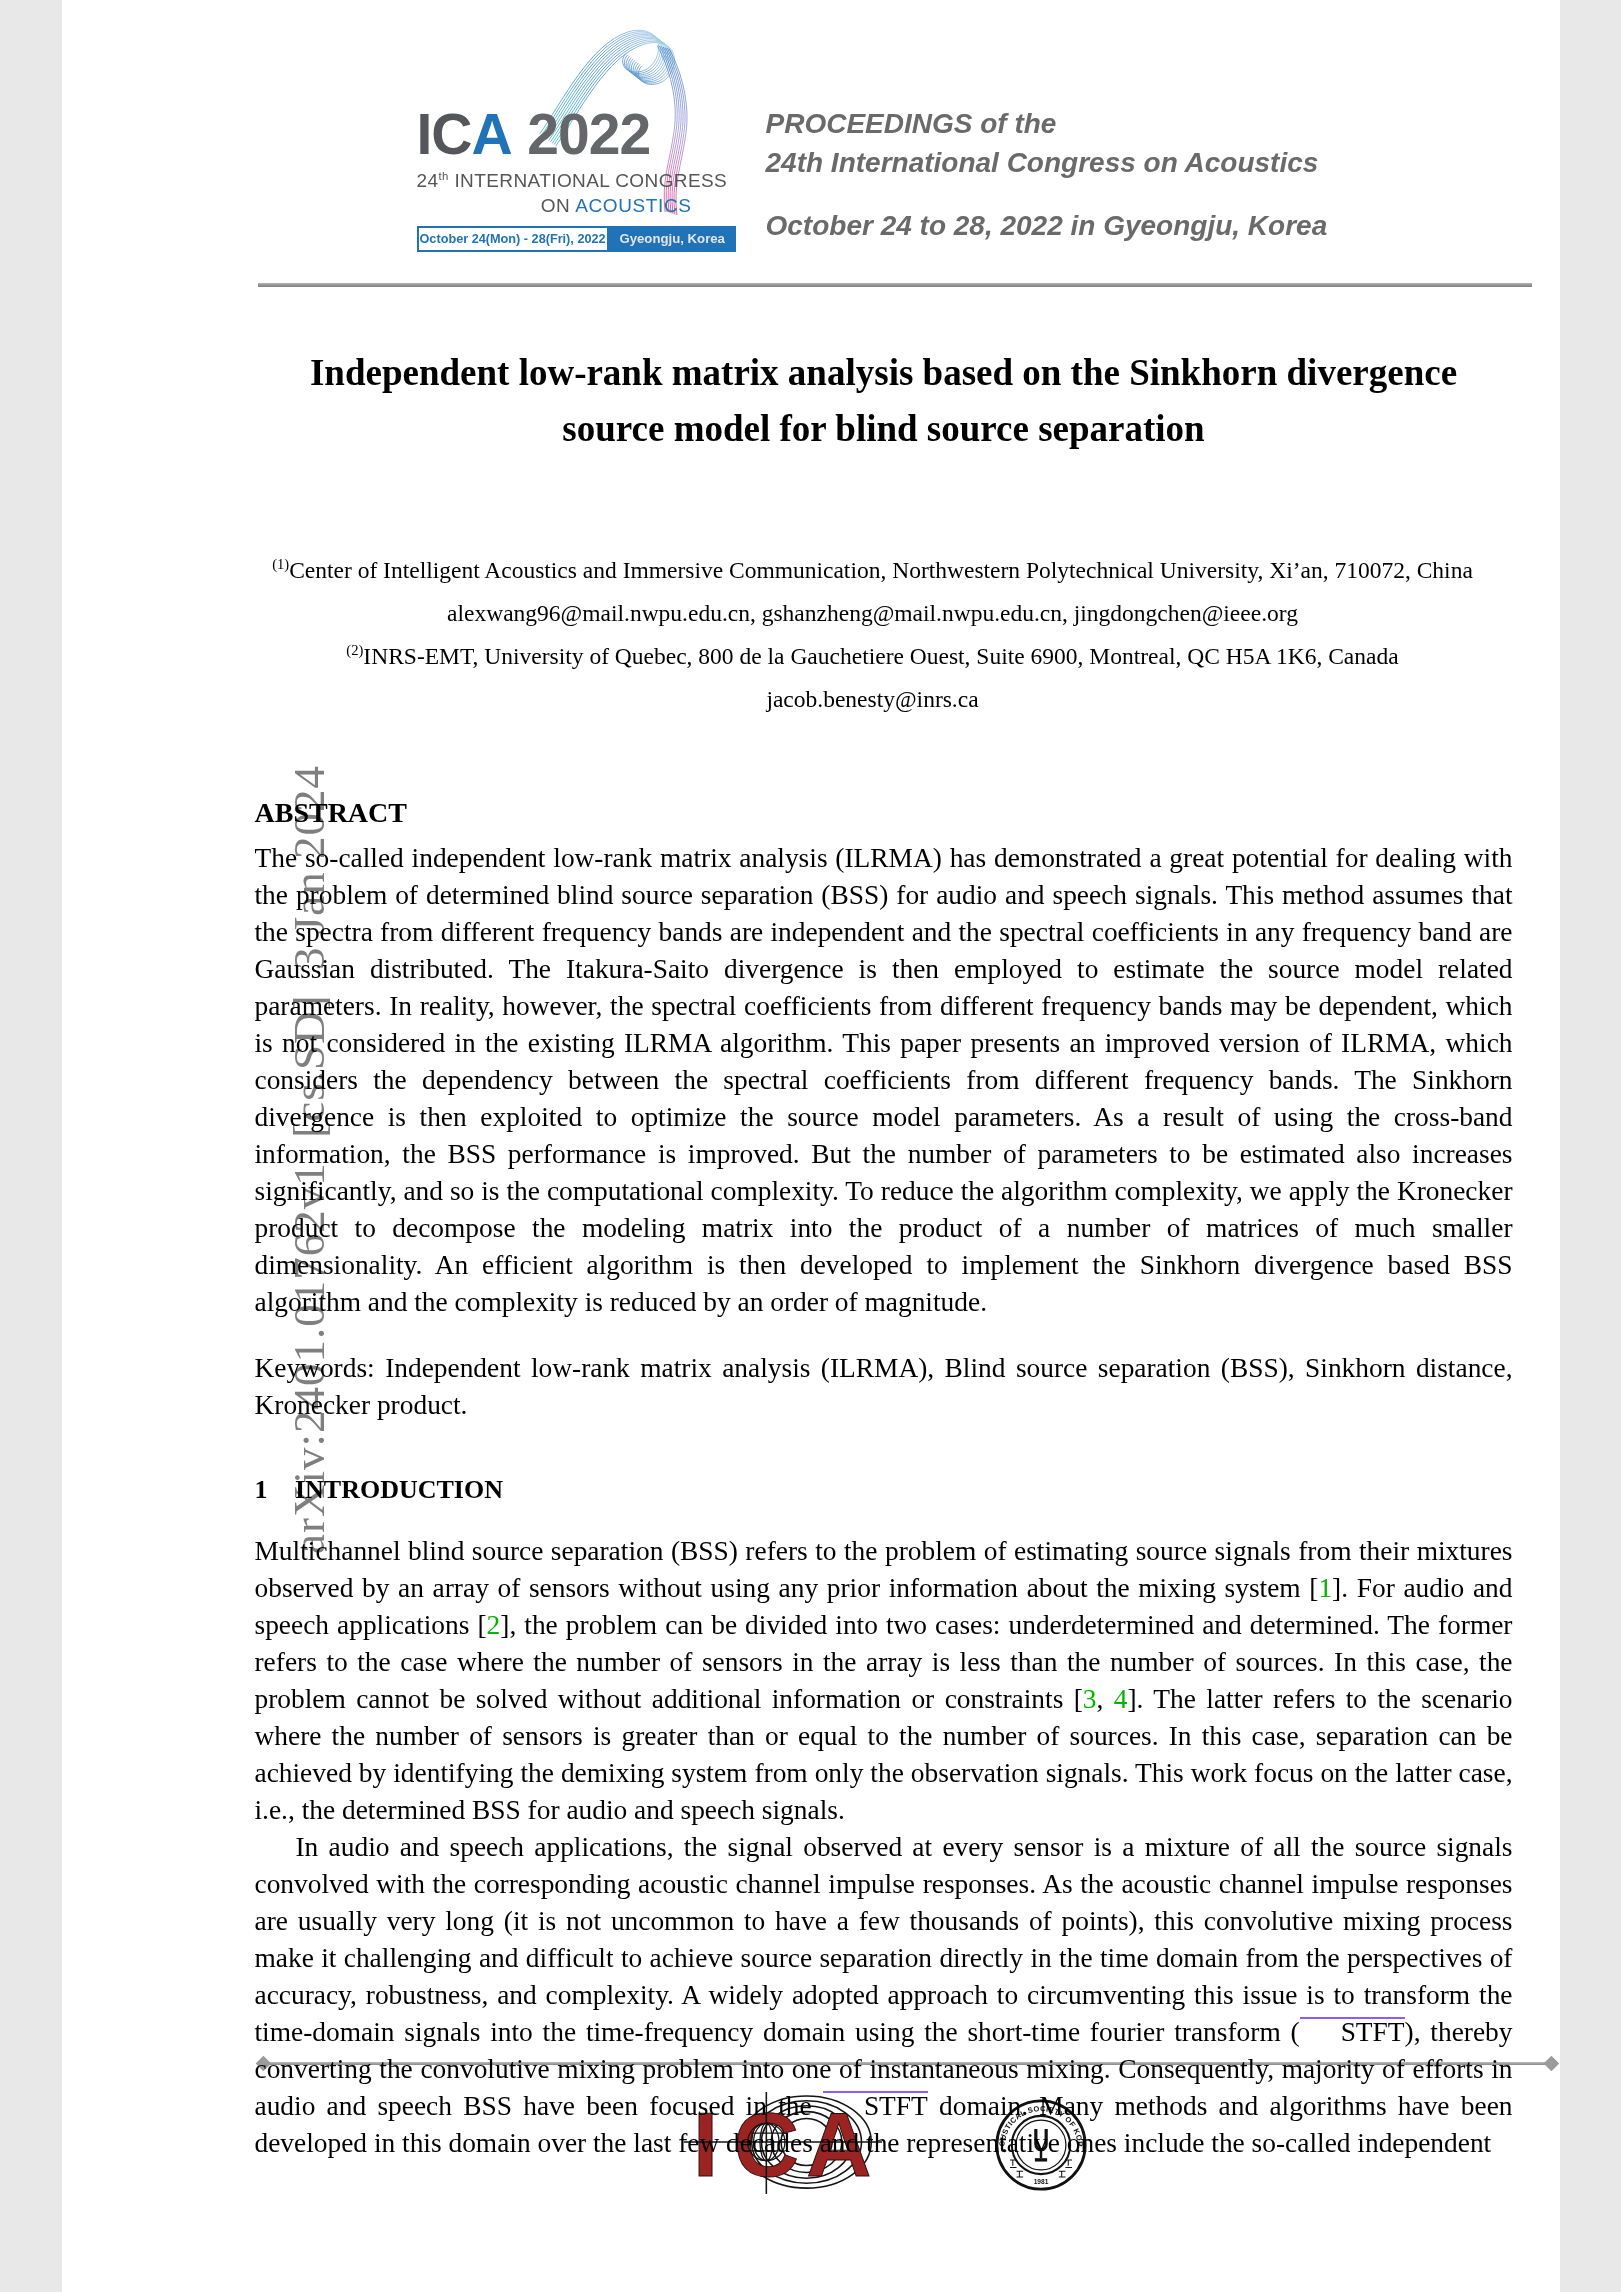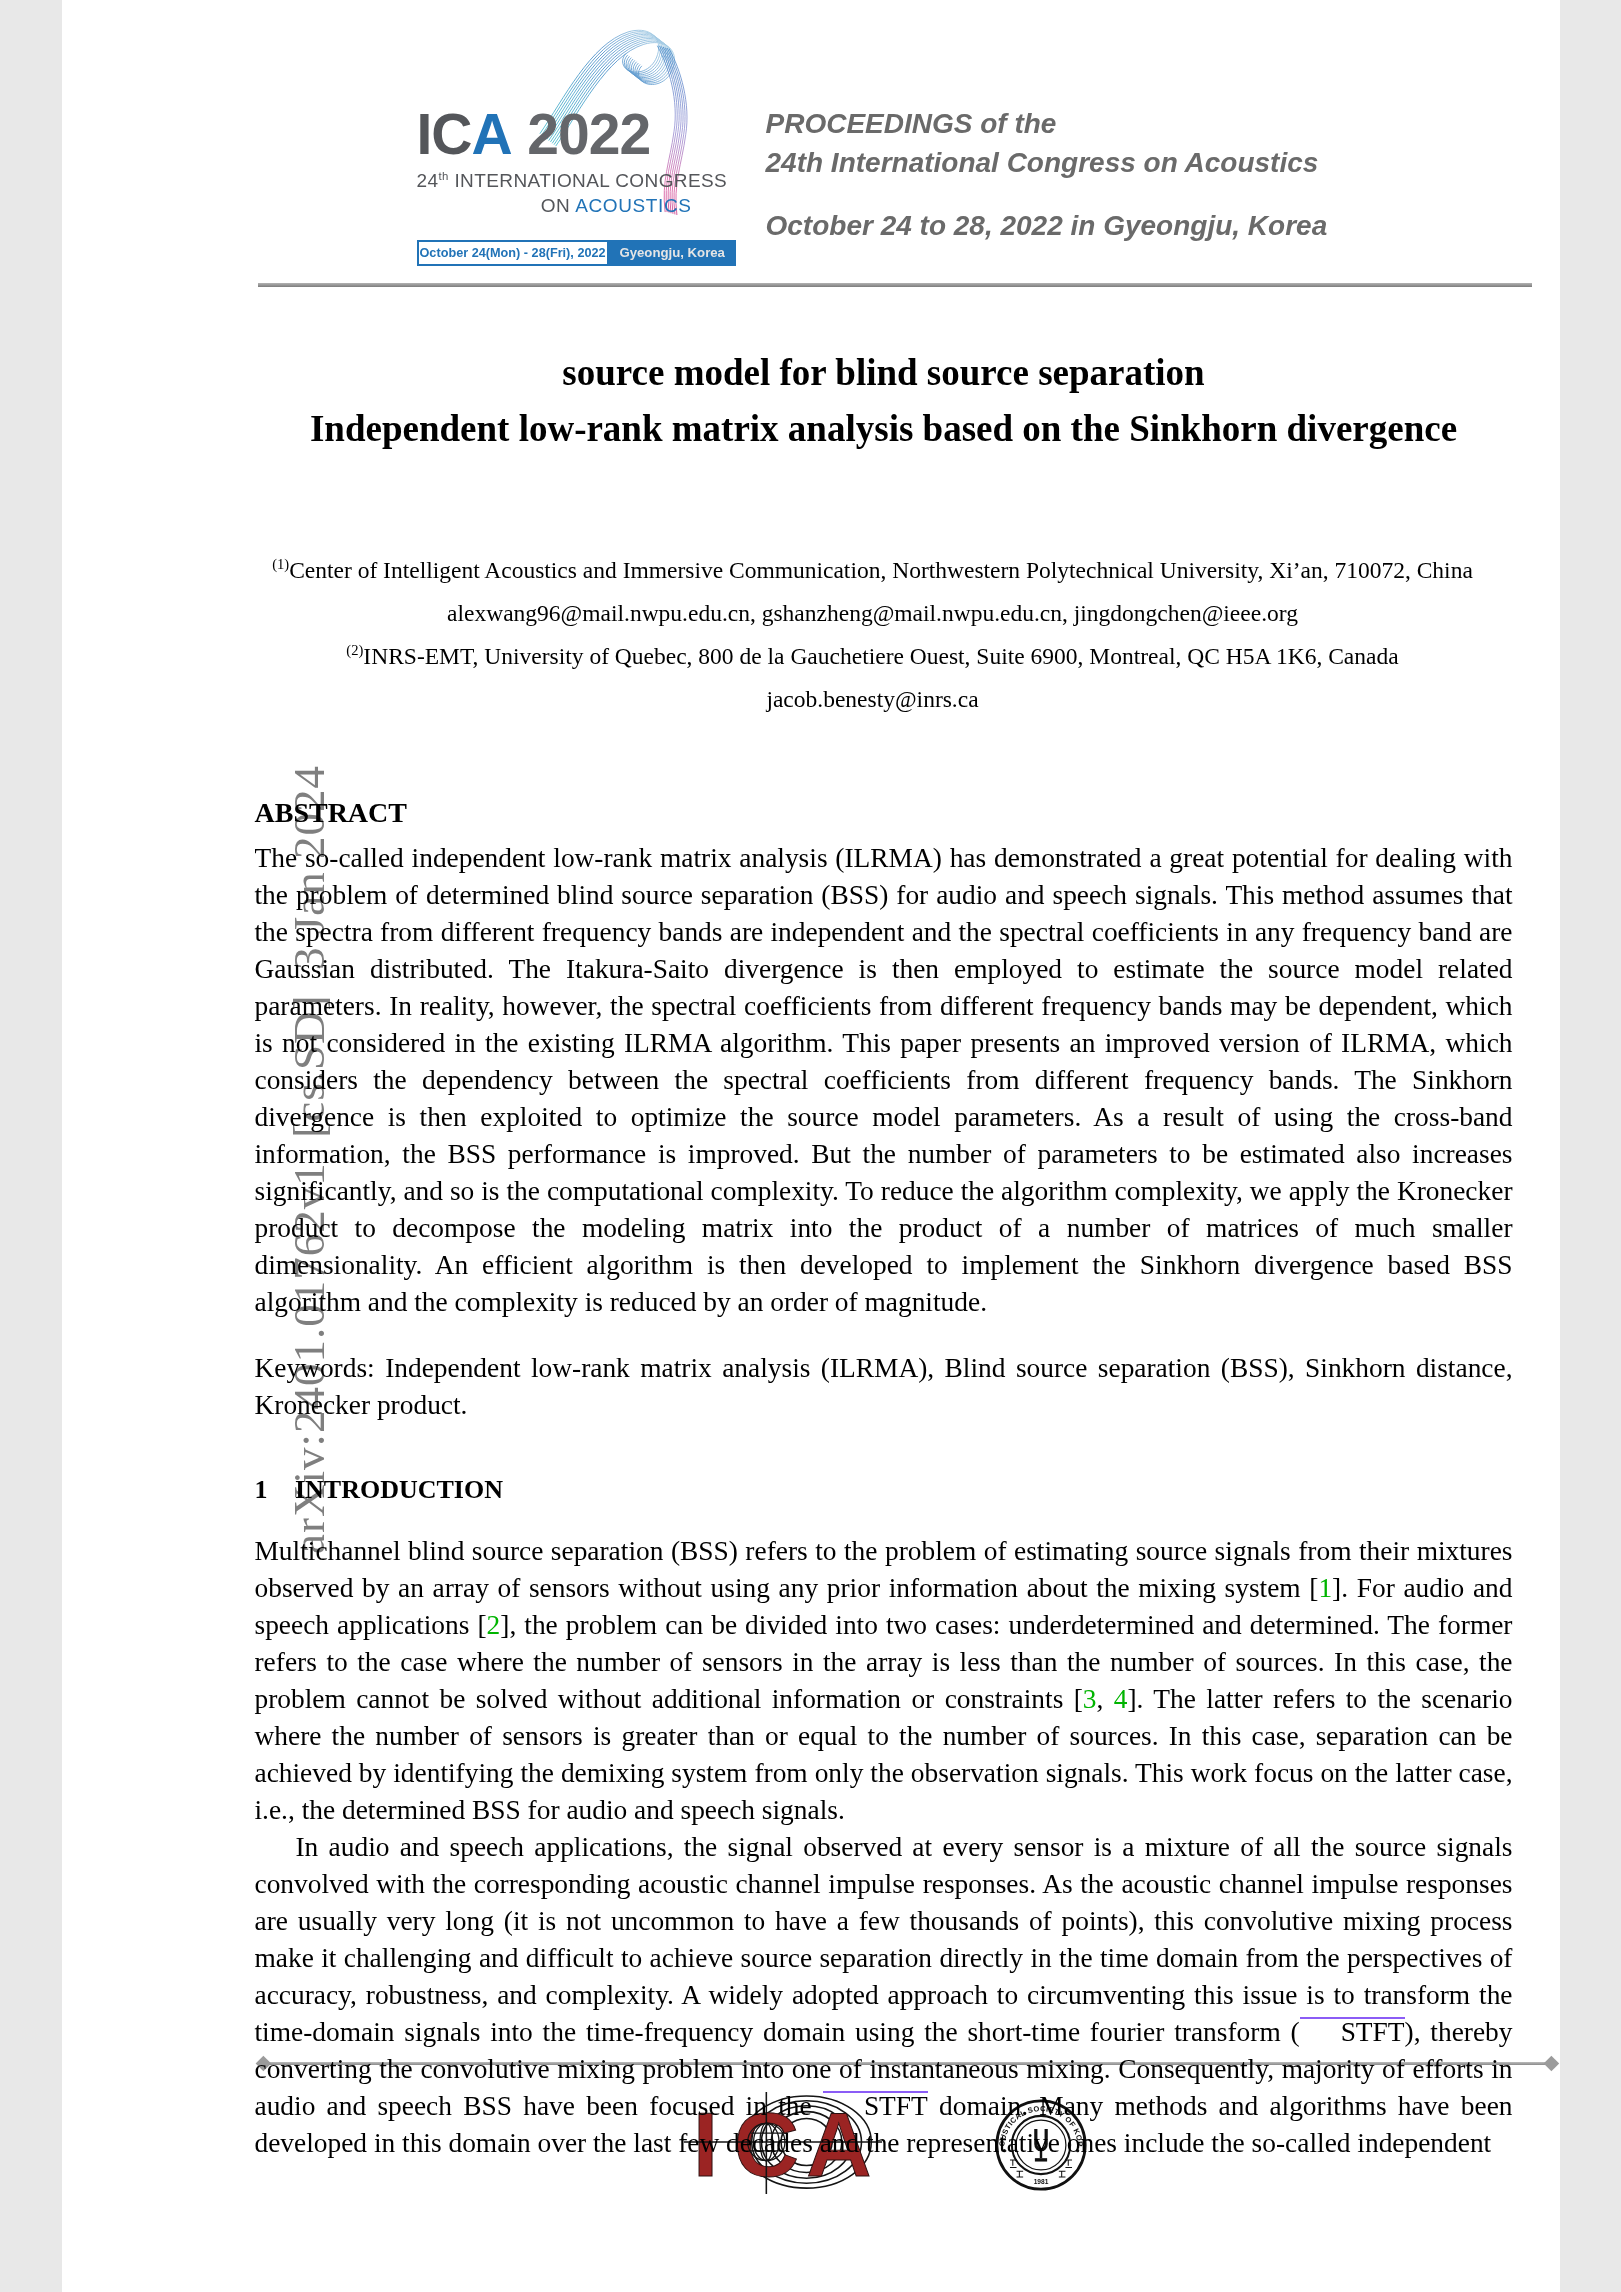--- a/index.html
+++ b/index.html
@@ -13,21 +13,21 @@
   
   .wave-svg{position:absolute;left:472px;top:15.7px;width:184px;height:214px;}
   .logo-cluster{position:absolute;left:355px;top:106px;width:275px;font-family:"Liberation Sans",sans-serif;}
   .ica-line{font-size:57px;font-weight:bold;letter-spacing:-1px;line-height:1;color:var(--lgray);white-space:nowrap;}
   .ica-line .accent{color:var(--blue);}
   .ica-line .year{color:#64666a;margin-left:15.7px;font-weight:bold;}
   .congress-line{margin-top:6.9px;text-align:right;font-size:19px;color:var(--lgray);letter-spacing:0.4px;white-space:nowrap;}
   .congress-line sup{font-size:60%;}
   .on-acoustics{margin-top:2.9px;text-align:right;font-size:19px;color:var(--lgray);letter-spacing:0.6px;}
   .on-acoustics .accent{color:var(--blue);}
-  .logo-banner{display:flex;margin-top:23px;font-weight:bold;}
+  .logo-banner{display:flex;margin-top:9px;font-weight:bold;}
   .banner-date{flex:1;border:2px solid var(--blue);color:var(--blue);font-size:12.7px;text-align:center;padding:3.9px 1px;white-space:nowrap;}
   .banner-loc{background:var(--blue);color:#e5e5e5;font-size:13.2px;padding:3.9px 10.8px;display:flex;align-items:center;white-space:nowrap;}
   .proceedings{position:absolute;left:704px;top:104px;font-family:"Liberation Sans",sans-serif;font-weight:bold;color:var(--hgray);font-size:28px;line-height:39px;font-style:italic;}
   .proc-date{margin-top:23.5px;}
   .divider-top{position:absolute;left:196px;top:283px;width:1274px;height:3.9px;background:linear-gradient(#b3b3b3,#7d7d7d);}
 
   
   .watermark{position:absolute;left:-204px;top:1133px;width:902px;height:53px;transform:rotate(-90deg);
     color:var(--wgray);font-size:45px;letter-spacing:1px;white-space:pre;text-align:center;z-index:0;}
 
@@ -114,22 +114,22 @@
     <div>PROCEEDINGS of the</div>
     <div>24th International Congress on Acoustics</div>
     <div class="proc-date">October 24 to 28, 2022 in Gyeongju, Korea</div>
   </div>
 
   <div class="divider-top"></div>
 
   <div class="watermark">arXiv:2401.01762v1  [cs.SD]  3 Jan 2024</div>
 
   <div class="title-block">
+    <div>Independent low-rank matrix analysis based on the Sinkhorn divergence</div>
     <div>source model for blind source separation</div>
-    <div>Independent low-rank matrix analysis based on the Sinkhorn divergence</div>
   </div>
   <div class="affiliations">
     <div><sup>(1)</sup>Center of Intelligent Acoustics and Immersive Communication, Northwestern Polytechnical University, Xi’an, 710072, China</div>
     <div>alexwang96@mail.nwpu.edu.cn, gshanzheng@mail.nwpu.edu.cn, jingdongchen@ieee.org</div>
     <div><sup>(2)</sup>INRS-EMT, University of Quebec, 800 de la Gauchetiere Ouest, Suite 6900, Montreal, QC H5A 1K6, Canada</div>
     <div>jacob.benesty@inrs.ca</div>
   </div>
 
   <div class="content">
     <div class="abs-heading">ABSTRACT</div>

